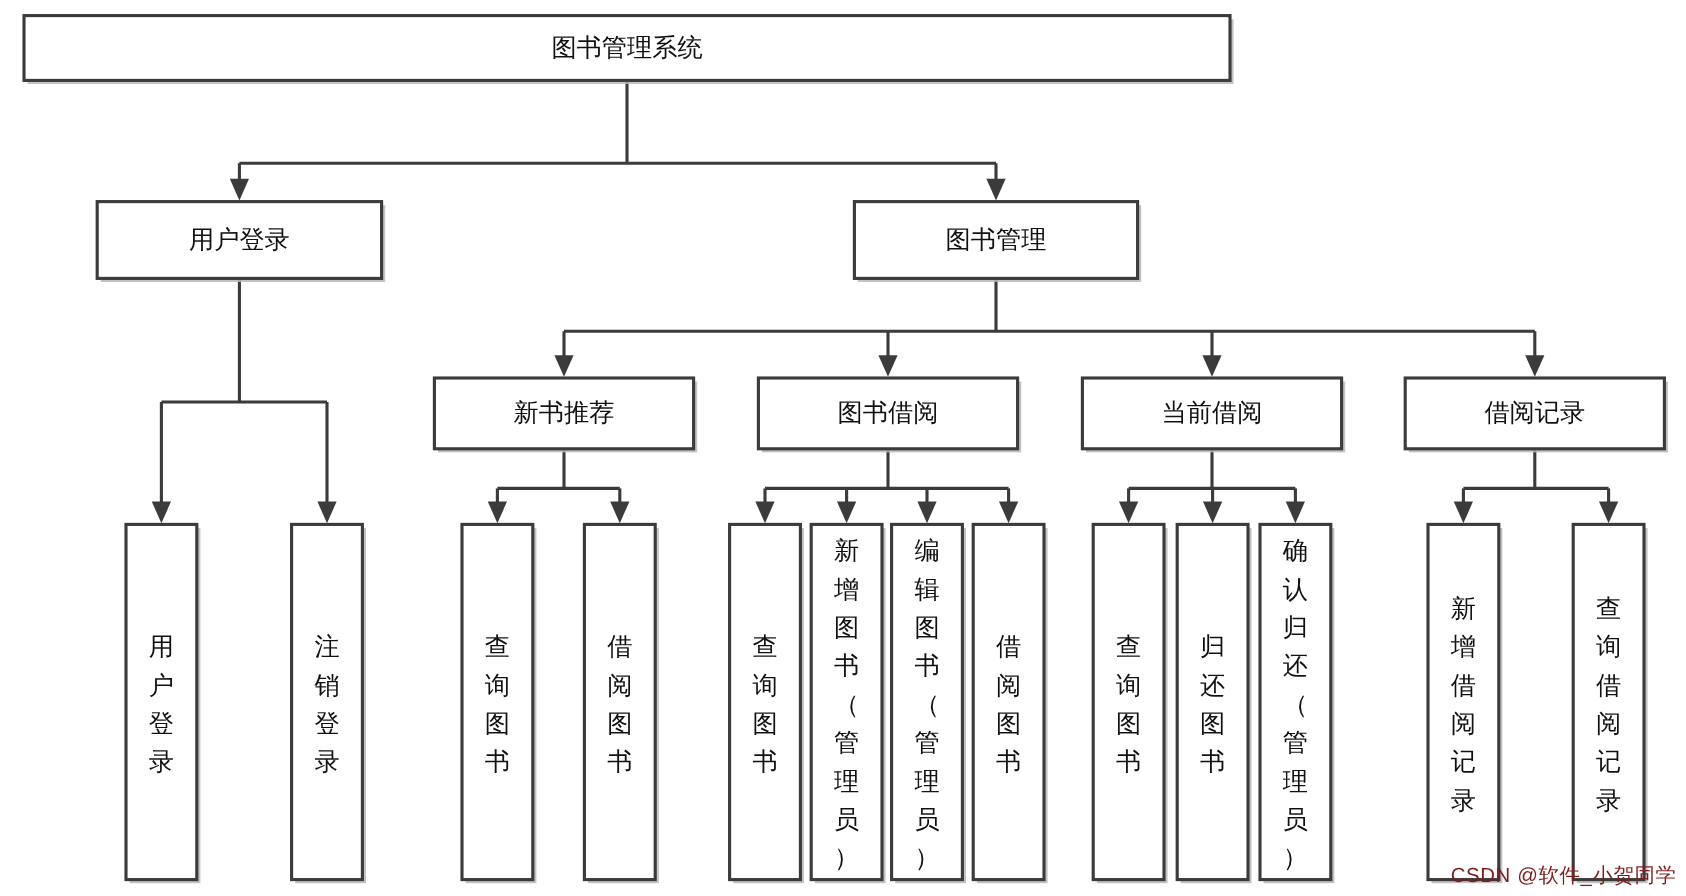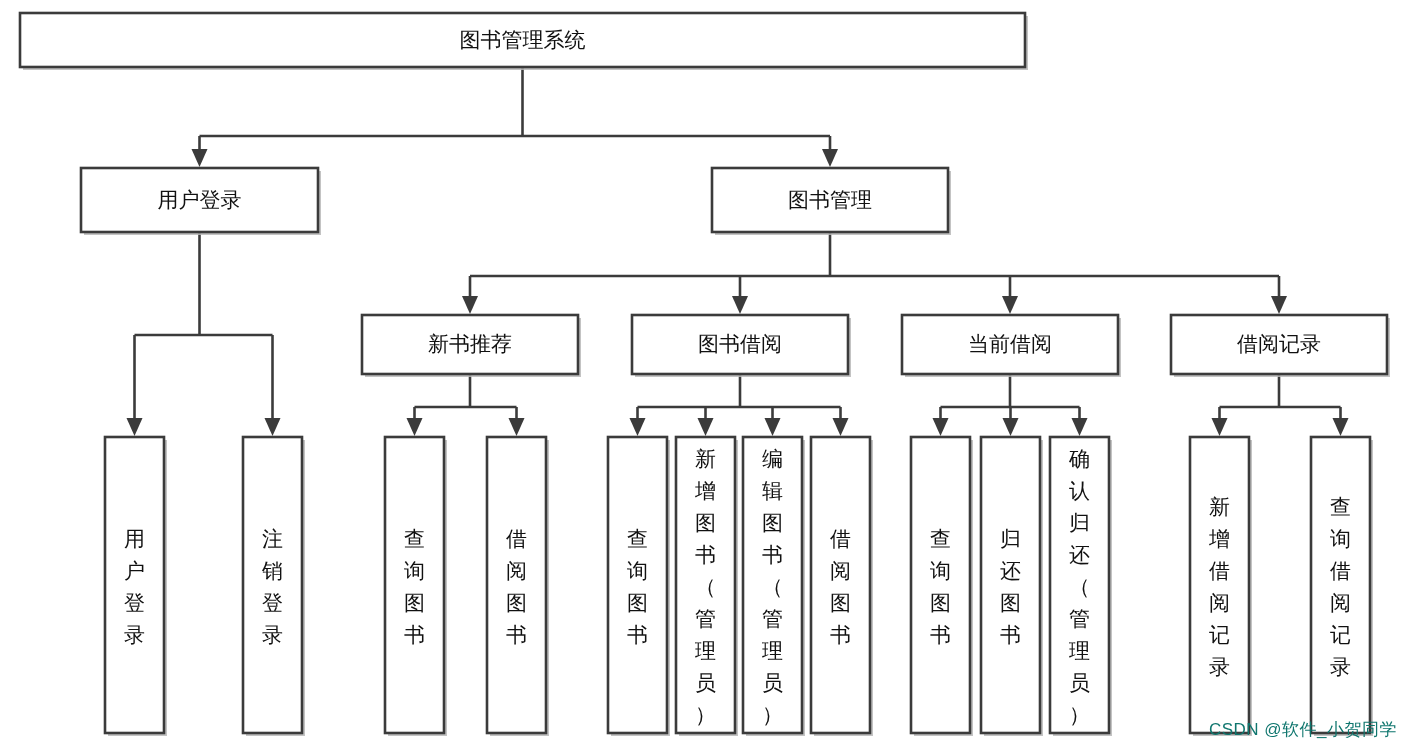--- a/index.html
+++ b/index.html
@@ -30,21 +30,21 @@
     fill:#111111;
     font-size:21px;
     text-anchor:middle;
   }
 
   .watermark{
     position:absolute;
     right:8px;bottom:6px;
     font-family:"Liberation Sans","DejaVu Sans",sans-serif;
     font-size:17px;
-    color:#0f766e;
+    color:#7f1d1d;
     letter-spacing:.5px;
     white-space:nowrap;
     user-select:none;
   }
 </style>
 </head>
 <body>
 
 <div id="diagram-root">
   <svg id="tree" viewBox="0 0 1405 747" xmlns="http://www.w3.org/2000/svg">

